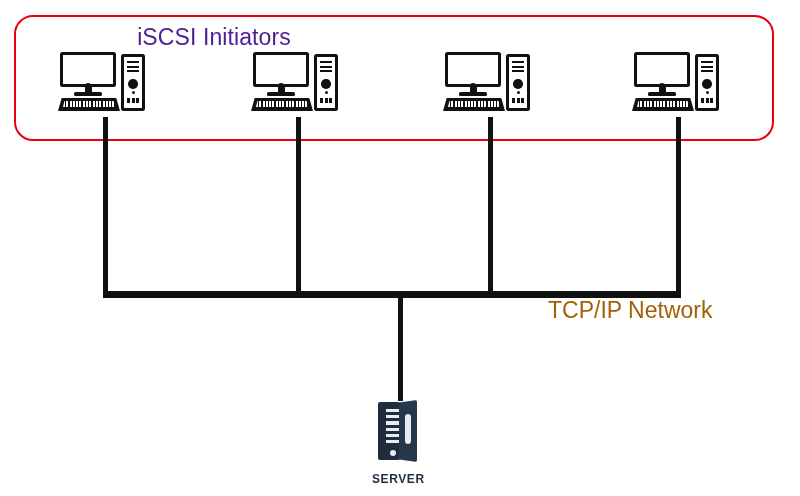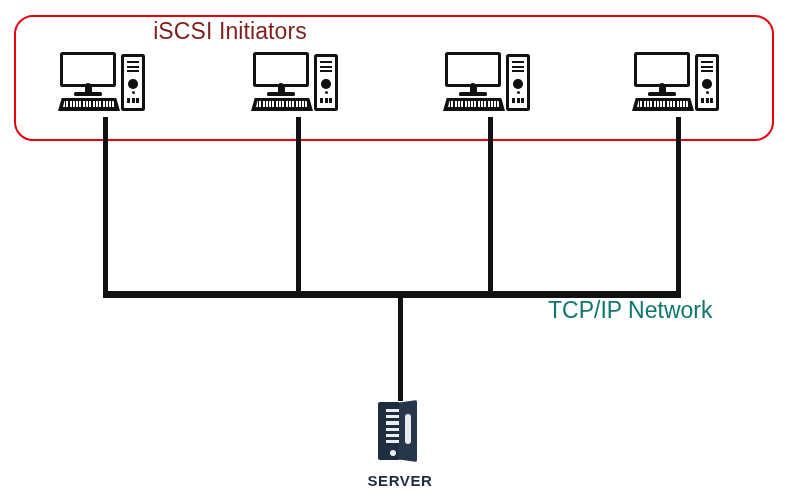--- a/index.html
+++ b/index.html
@@ -28,30 +28,29 @@
     height: 126px;
     border: 2.5px solid #e8000d;
     border-radius: 19px;
     box-sizing: border-box;
     background: transparent;
   }
 
   .group-title {
     position: absolute;
     left: 14px;
-    top: 16px;
+    top: 22px;
     width: 400px;
     text-align: center;
     font-size: 23px;
     line-height: 30px;
-    color: #7f1d1d;
+    color: #4c1d95;
     font-weight: 400;
     letter-spacing: 0.1px;
     white-space: nowrap;
-    margin-left: 16px;
   }
 
   
   .pc {
     position: absolute;
     width: 100px;
     height: 62px;
     top: 52px;
   }
   .pc-monitor {
@@ -205,21 +204,21 @@
     height: 110px;
     background: #111111;
   }
 
   .net-label {
     position: absolute;
     left: 548px;
     top: 295px;
     font-size: 23px;
     line-height: 30px;
-    color: #0f766e;
+    color: #a16207;
     white-space: nowrap;
     text-align: center;
   }
 
   
   .server-wrap {
     position: absolute;
     left: 374px;
     top: 400px;
     width: 52px;
@@ -269,25 +268,25 @@
     position: absolute;
     left: 12px;
     top: 48px;
     width: 6px;
     height: 6px;
     background: #e9edf1;
     border-radius: 50%;
   }
   .srv-caption {
     position: absolute;
-    left: 355px;
+    left: 372px;
     top: 472px;
     width: 90px;
-    text-align: center;
-    font-size: 15px;
+    text-align: left;
+    font-size: 12px;
     font-weight: bold;
     letter-spacing: 0.6px;
     color: #1f2e3f;
   }
   .target-label {
     position: absolute;
     left: 424px;
     top: 444px;
     font-size: 23px;
     line-height: 30px;

